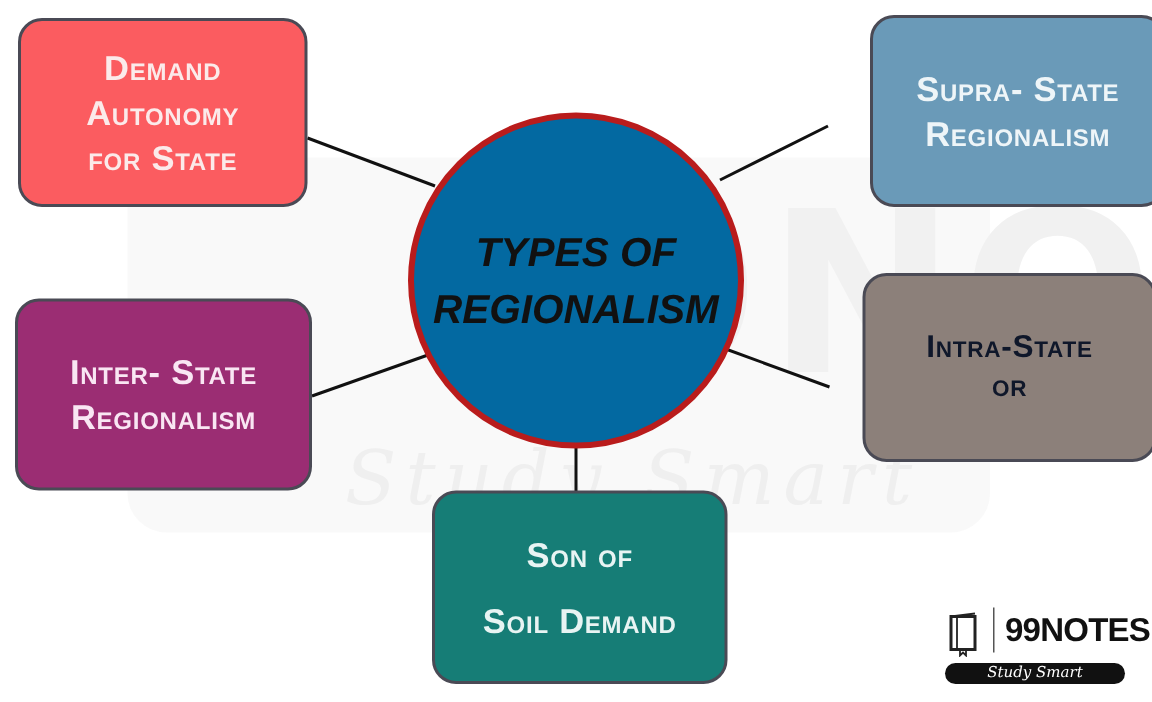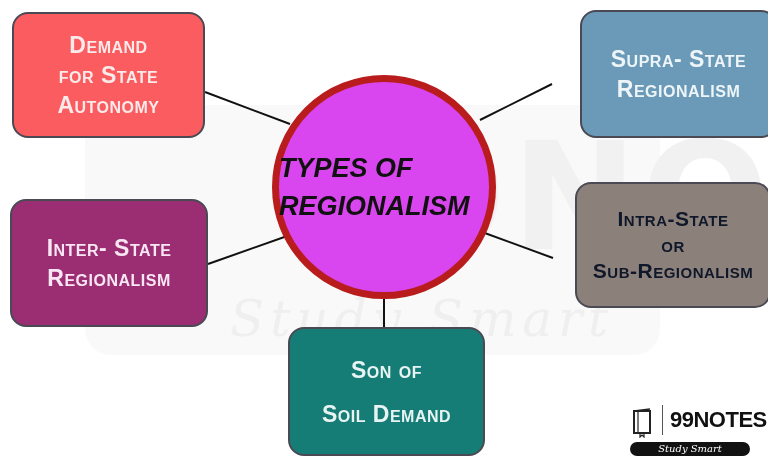--- a/index.html
+++ b/index.html
@@ -8,21 +8,21 @@
   .wm-text { position:absolute; left:230px; top:290px; font-family:"DejaVu Serif", serif; font-style:italic; font-size:50px; color:#efefef; letter-spacing:6px; }
   .wm-big { position:absolute; left:295px; top:110px; font-family:"DejaVu Sans", sans-serif; font-weight:bold; font-size:150px; color:#f1f1f1; letter-spacing:4px; }
   svg.lines { position:absolute; left:0; top:0; }
   .box { position:absolute; border:2px solid #4a4a55; border-radius:16px; box-sizing:border-box; display:flex; flex-direction:column; align-items:center; justify-content:center; color:#ffffff; font-family:"Liberation Sans", sans-serif; font-weight:bold; font-variant:small-caps; text-align:center; font-size:23px; line-height:30px; letter-spacing:0.5px; }
   .box span { display:block; }
   .red { left:12px; top:12px; width:193px; height:126px; background:#fb5c60; color:#fbeaea; }
   .blue { left:552px; top:10px; width:197px; height:128px; background:#6a9ab8; color:#eef5f8;margin-left:28px; }
   .brown { left:575px; top:182px; width:196px; height:126px; background:#8c807a; color:#0f172a; font-size:21px; line-height:26px; }
   .purple { left:10px; top:199px; width:198px; height:128px; background:#9b2d73; color:#f9e6f3;text-align:right; }
   .teal { left:288px; top:327px; width:197px; height:129px; background:#167d76; color:#e8f4f3; line-height:44px; }
-  .center { position:absolute; left:272px; top:75px; width:224px; height:224px; border-radius:50%; background:#d946ef; border:7px solid #b91c1c; box-sizing:border-box; display:flex; flex-direction:column; align-items:flex-start; justify-content:center; font-family:"Liberation Sans", sans-serif; font-weight:bold; font-style:italic; font-size:27px; line-height:38px; color:#111; }
+  .center { position:absolute; left:272px; top:75px; width:224px; height:224px; border-radius:50%; background:#0369a1; border:4px solid #b91c1c; box-sizing:border-box; display:flex; flex-direction:column; align-items:center; justify-content:center; font-family:"Liberation Sans", sans-serif; font-weight:bold; font-style:italic; font-size:27px; line-height:38px; color:#111; }
   .logo { position:absolute; left:628px; top:402px; width:124px; height:56px; }
   .logo .book { position:absolute; left:4px; top:6px; }
   .logo .sep { position:absolute; left:34px; top:3px; width:1px; height:30px; background:#555; }
   .logo .name { position:absolute; left:42px; top:5px; font-family:"Liberation Sans", sans-serif; font-weight:bold; font-size:22px; color:#111; letter-spacing:-0.5px; }
   .logo .tag { position:absolute; left:2px; top:40px; width:120px; height:14px; border-radius:7px; background:#111; color:#fff; font-family:"DejaVu Serif", serif; font-style:italic; font-size:10px; line-height:14px; text-align:center; }
 </style>
 </head>
 <body>
 
 <div class="watermark"></div>
@@ -32,33 +32,32 @@
 <svg class="lines" width="768" height="468">
   <line x1="205" y1="92" x2="290" y2="124" stroke="#111" stroke-width="2"></line>
   <line x1="552" y1="84" x2="480" y2="120" stroke="#111" stroke-width="2"></line>
   <line x1="553" y1="258" x2="482" y2="232" stroke="#111" stroke-width="2"></line>
   <line x1="208" y1="264" x2="290" y2="235" stroke="#111" stroke-width="2"></line>
   <line x1="384" y1="298" x2="384" y2="328" stroke="#111" stroke-width="2"></line>
 </svg>
 
 <div class="box red">
   <span>Demand</span>
+  <span>Autonomy</span>
   <span>for State</span>
-  <span>Autonomy</span>
 </div>
 
 <div class="box blue">
   <span>Supra- State</span>
   <span>Regionalism</span>
 </div>
 
 <div class="box brown">
   <span>Intra-State</span>
   <span>or</span>
-  <span>Sub-Regionalism</span>
 </div>
 
 <div class="box purple">
   <span>Inter- State</span>
   <span>Regionalism</span>
 </div>
 
 <div class="box teal">
   <span>Son of</span>
   <span>Soil Demand</span>

